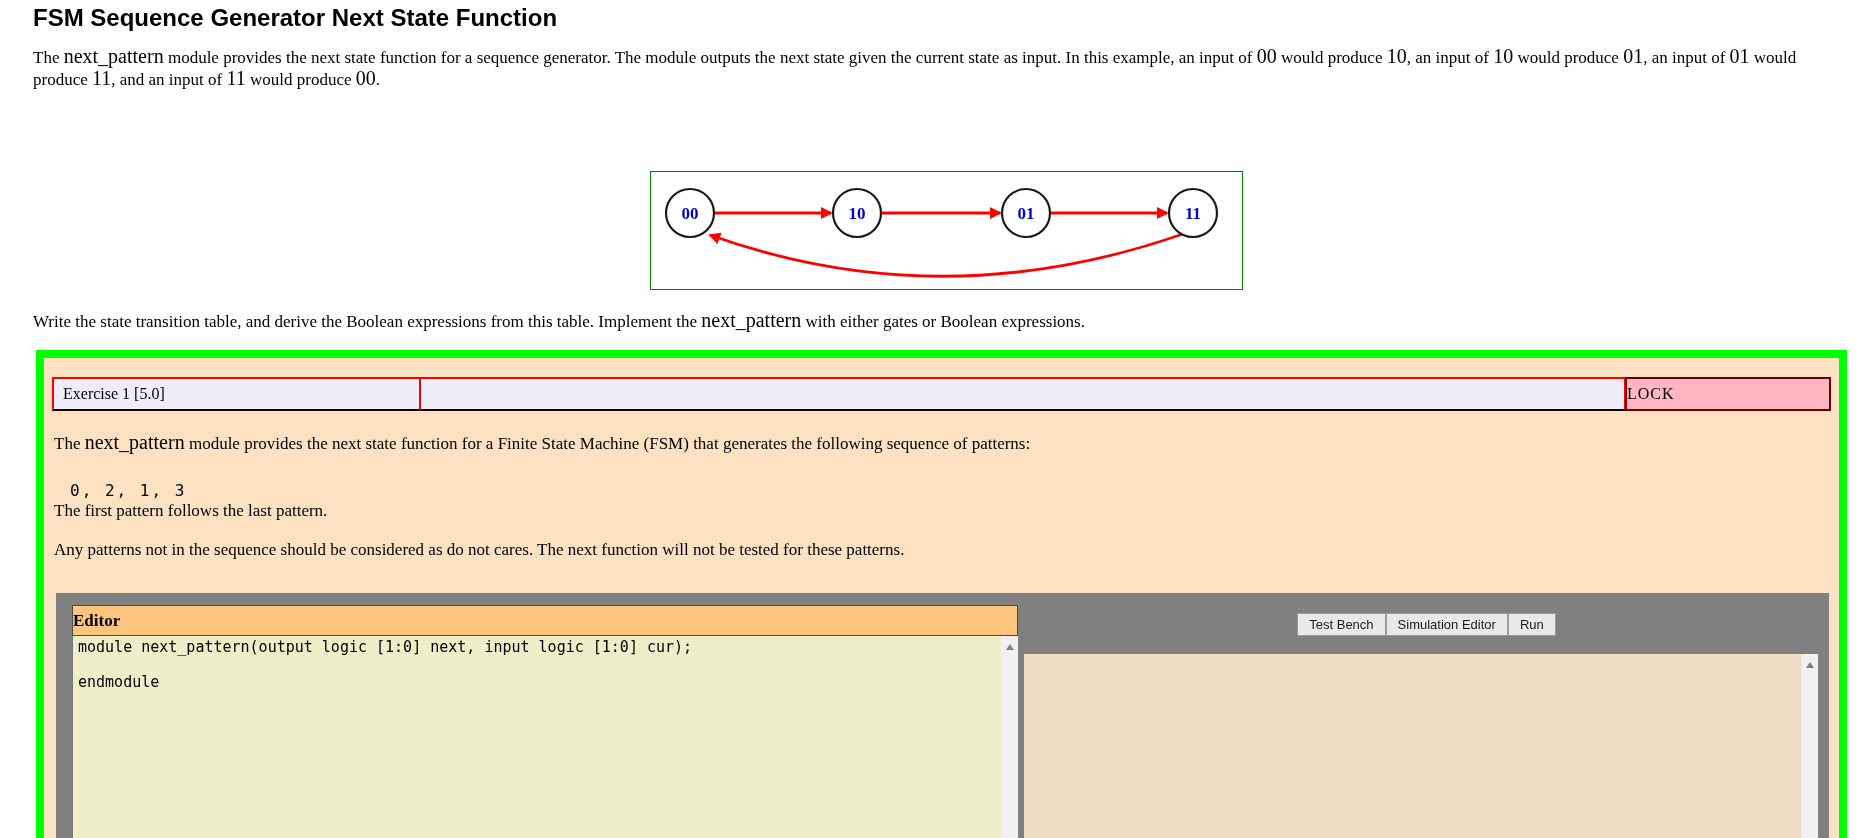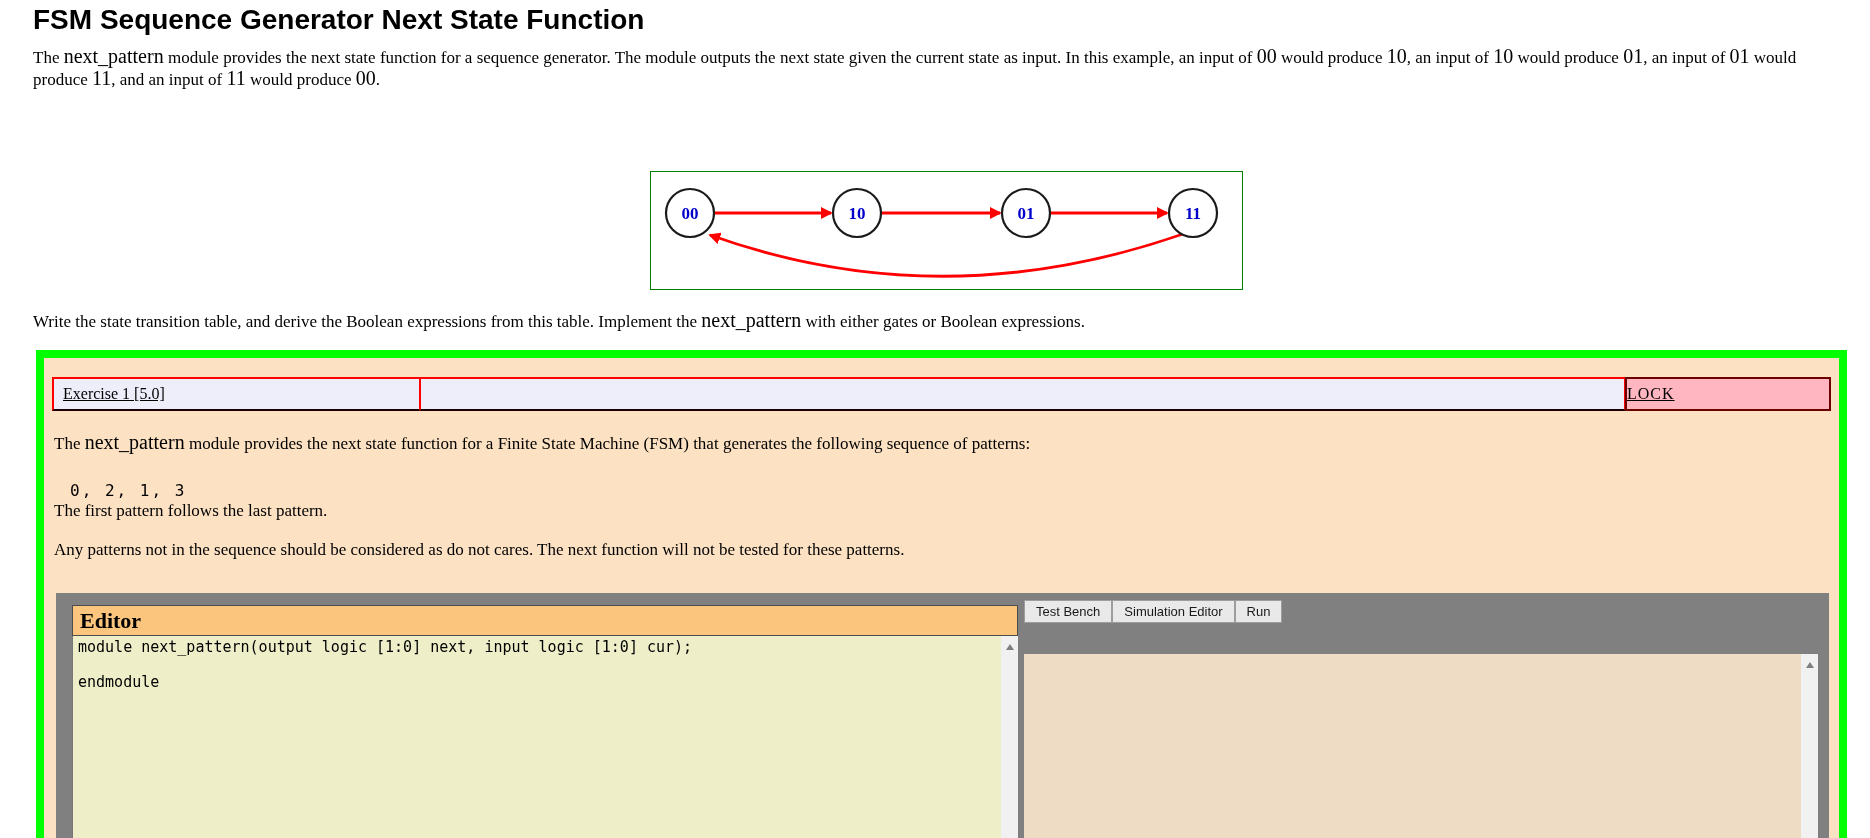--- a/index.html
+++ b/index.html
@@ -2,72 +2,72 @@
 <html style="--lime_border: #00ff00; --graph_border: #008000; --peach_bg: #fce1c3; --header_cell_bg: #eeeefb; --header_border_red: #ff0000; --lock_bg: #ffb6c1; --lock_border: #6b0000; --editor_header_bg: #fbc57d; --editor_bg: #eeefc9; --workspace_gray: #808080; --output_bg: #efdcc5; --scrollbar_track: #f1f1f1; --button_bg: #e9e9e9; --button_border: #9d9d9d; --state_label_blue: #0000cc; --edge_red: #ff0000;"><head>
 <meta charset="utf-8">
 <title>FSM Sequence Generator Next State Function</title>
 <style>
   html,body{margin:0;padding:0;}
   body{background:#ffffff;font-family:"Liberation Serif",serif;color:#000;}
   #stage{position:relative;width:1870px;height:838px;overflow:hidden;background:#fff;}
 
   
   #page-title{position:absolute;left:33px;top:4px;margin:0;
-    font-family:"Liberation Sans",sans-serif;font-size:28px;font-weight:bold;}
+    font-family:"Liberation Sans",sans-serif;font-size:24px;font-weight:bold;}
   .body-text{position:absolute;left:33px;margin:0;font-size:17px;line-height:21px;width:1802px;}
   #p1{top:46px;}
   #p2{top:119px;}
   #p3{top:310px;}
   .mono{font-family:Liberation Serif, serif;font-size:20px;}
 
   
   #graph-box{position:absolute;left:650px;top:171px;width:591px;height:117px;
     border:1px solid var(--graph_border);background:#fff;}
   #graph-svg{display:block;}
 
   
   #exercise{position:absolute;left:36px;top:350px;width:1811px;height:560px;
     box-sizing:border-box;border:8px solid var(--lime_border);background:var(--peach_bg);}
 
   #ex-header{position:absolute;left:8px;top:19px;width:1779px;height:34px;display:flex;
-    box-sizing:border-box;text-decoration:underline;}
+    box-sizing:border-box;}
   .ex-cell{box-sizing:border-box;height:34px;line-height:29px;font-size:16px;
     background:var(--header_cell_bg);border:2px solid var(--header_border_red);}
   #ex-title-cell{width:369px;padding-left:9px;border-bottom-color:#1a0000;}
   #ex-spacer-cell{flex:1;margin-left:-2px;border-bottom-color:#1a0000;}
   #lock-btn{width:206px;margin-left:-1px;background:var(--lock_bg);
     border:2px solid var(--lock_border);text-align:left;letter-spacing:1px;cursor:pointer;}
 
   .ex-text{position:absolute;left:10px;margin:0;font-size:17px;line-height:21px;width:1770px;}
   #ex-d1{top:74px;}
   #ex-seq{position:absolute;left:10px;top:107px;margin:16px;
     font-family:"DejaVu Sans Mono",monospace;font-size:16px;letter-spacing:2px;}
   #ex-d2{top:142px;}
   #ex-d3{top:181px;}
 
   
   #workspace{position:absolute;left:12px;top:235px;width:1773px;height:330px;
     background:var(--workspace_gray);}
 
   #editor-panel{position:absolute;left:16px;top:12px;width:946px;}
-  #editor-header{box-sizing:border-box;height:31px;line-height:29px;padding-left:7px;
+  #editor-header{box-sizing:border-box;height:31px;line-height:29px;
     background:var(--editor_header_bg);border:1px solid #4d4d4d;
-    font-size:22px;font-weight:bold;}
+    font-size:17px;font-weight:bold;}
   #editor-body{display:flex;height:290px;}
   #code-area{flex:1;box-sizing:border-box;background:var(--editor_bg);
     border-left:1px solid #777;padding:3px 5px;
     font-family:"DejaVu Sans Mono",monospace;font-size:15px;line-height:17.5px;
     white-space:pre;overflow:hidden;cursor:text;}
   .vscroll{width:17px;background:var(--scrollbar_track);position:relative;}
   .scroll-arrow-up{width:0;height:0;margin:8px auto 0 auto;
     border-left:4px solid transparent;border-right:4px solid transparent;
     border-bottom:6px solid #7f7f7f;}
 
   #right-area{position:absolute;left:968px;top:0;width:805px;height:330px;}
-  #buttons-row{display:flex;justify-content:flex-start;align-items:flex-start;padding-top:7px;}
+  #buttons-row{display:flex;justify-content:center;align-items:flex-start;padding-top:20px;}
   .ws-button{font-family:"Liberation Sans",sans-serif;font-size:13px;color:#1a1a1a;
     background:var(--button_bg);border:1px solid var(--button_border);
     padding:3px 11px;cursor:pointer;}
   #output-panel{position:absolute;left:0;top:61px;width:794px;height:269px;
     background:var(--output_bg);}
   #output-scroll{position:absolute;right:0;top:0;bottom:0;}
 </style>
 </head>
 <body>
 

